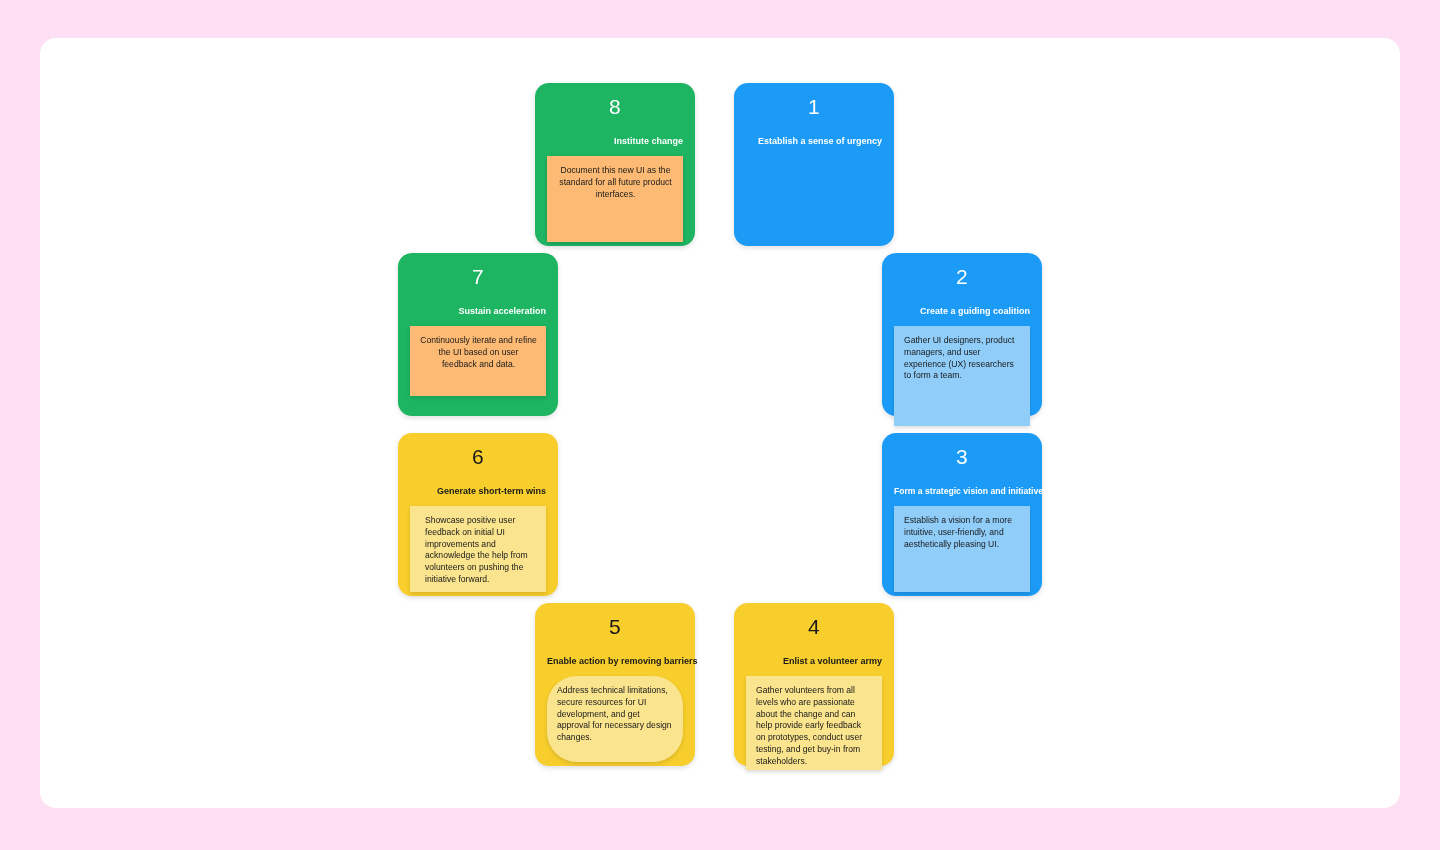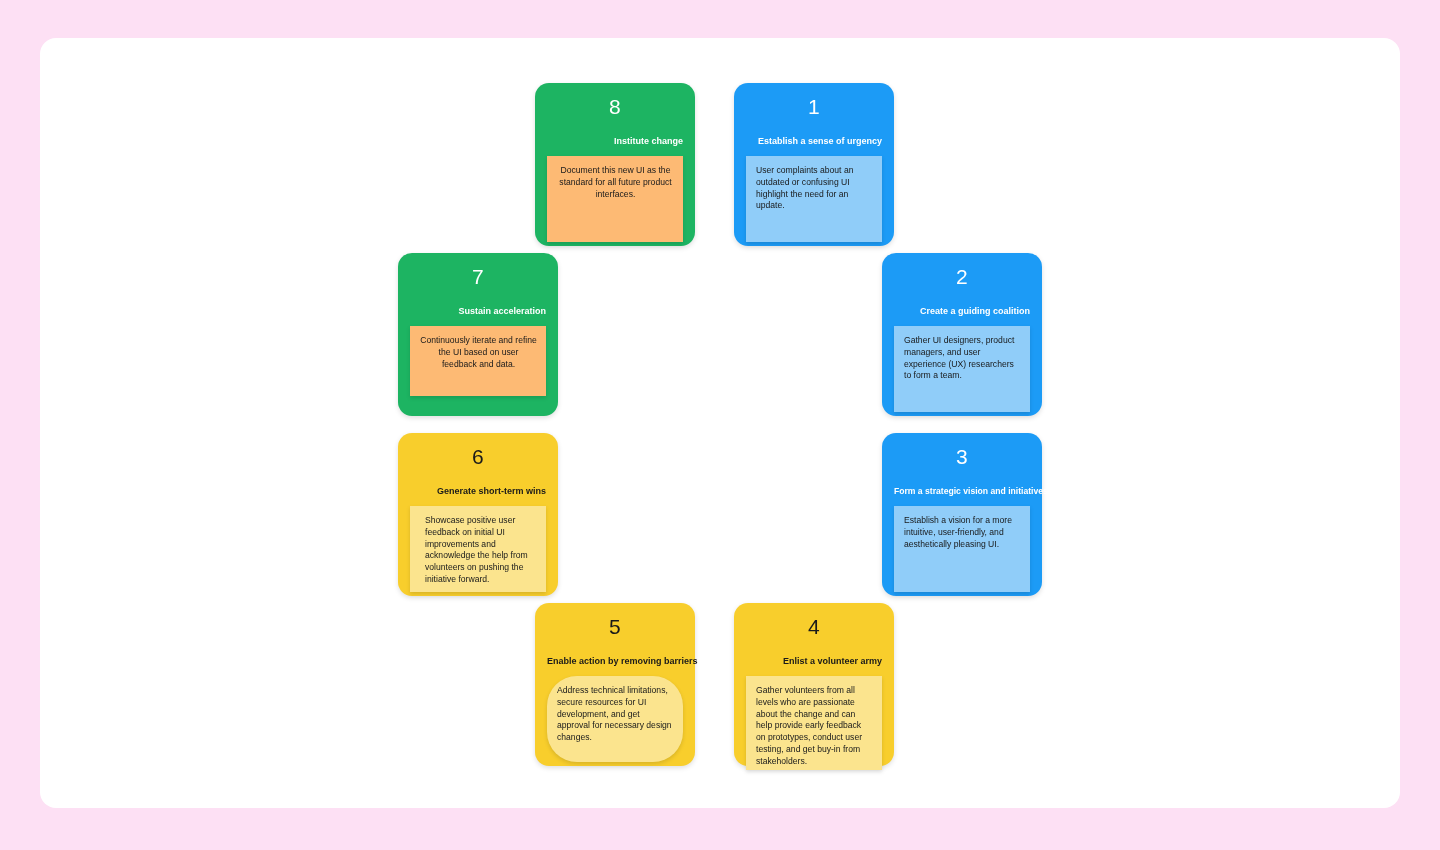--- a/index.html
+++ b/index.html
@@ -83,21 +83,21 @@
   #card-8 { left: 495px; top: 45px;  width: 160px; height: 163px; }
   #card-8 .card-panel { height: 86px; }
 
   #card-1 { left: 694px; top: 45px;  width: 160px; height: 163px; }
   #card-1 .card-panel { height: 86px; }
 
   #card-7 { left: 358px; top: 215px; width: 160px; height: 163px; }
   #card-7 .card-panel { height: 70px; }
 
   #card-2 { left: 842px; top: 215px; width: 160px; height: 163px; }
-  #card-2 .card-panel { height: 86px; }
+  #card-2 .card-panel { height: 100px; }
 
   #card-6 { left: 358px; top: 395px; width: 160px; height: 163px; }
   #card-6 .card-panel { height: 86px; padding-left: 15px; }
 
   #card-3 { left: 842px; top: 395px; width: 160px; height: 163px; }
   #card-3 .card-panel { height: 86px; }
 
   #card-5 { left: 495px; top: 565px; width: 160px; height: 163px; }
   #card-5 .card-panel { height: 86px; border-radius: 30px; }
 
@@ -116,23 +116,20 @@
       <div class="card-number">8</div>
       <div class="card-title">Institute change</div>
       <div class="card-panel">
         <p class="card-body">Document this new UI as the standard for all future product interfaces.</p>
       </div>
     </div>
 
     <div class="card theme-blue" id="card-1">
       <div class="card-number">1</div>
       <div class="card-title">Establish a sense of urgency</div>
-      <div class="card-panel">
-        <p class="card-body">User complaints about an outdated or confusing UI highlight the need for an update.</p>
-      </div>
     </div>
 
     <div class="card theme-green" id="card-7">
       <div class="card-number">7</div>
       <div class="card-title">Sustain acceleration</div>
       <div class="card-panel">
         <p class="card-body">Continuously iterate and refine the UI based on user feedback and data.</p>
       </div>
     </div>
 

